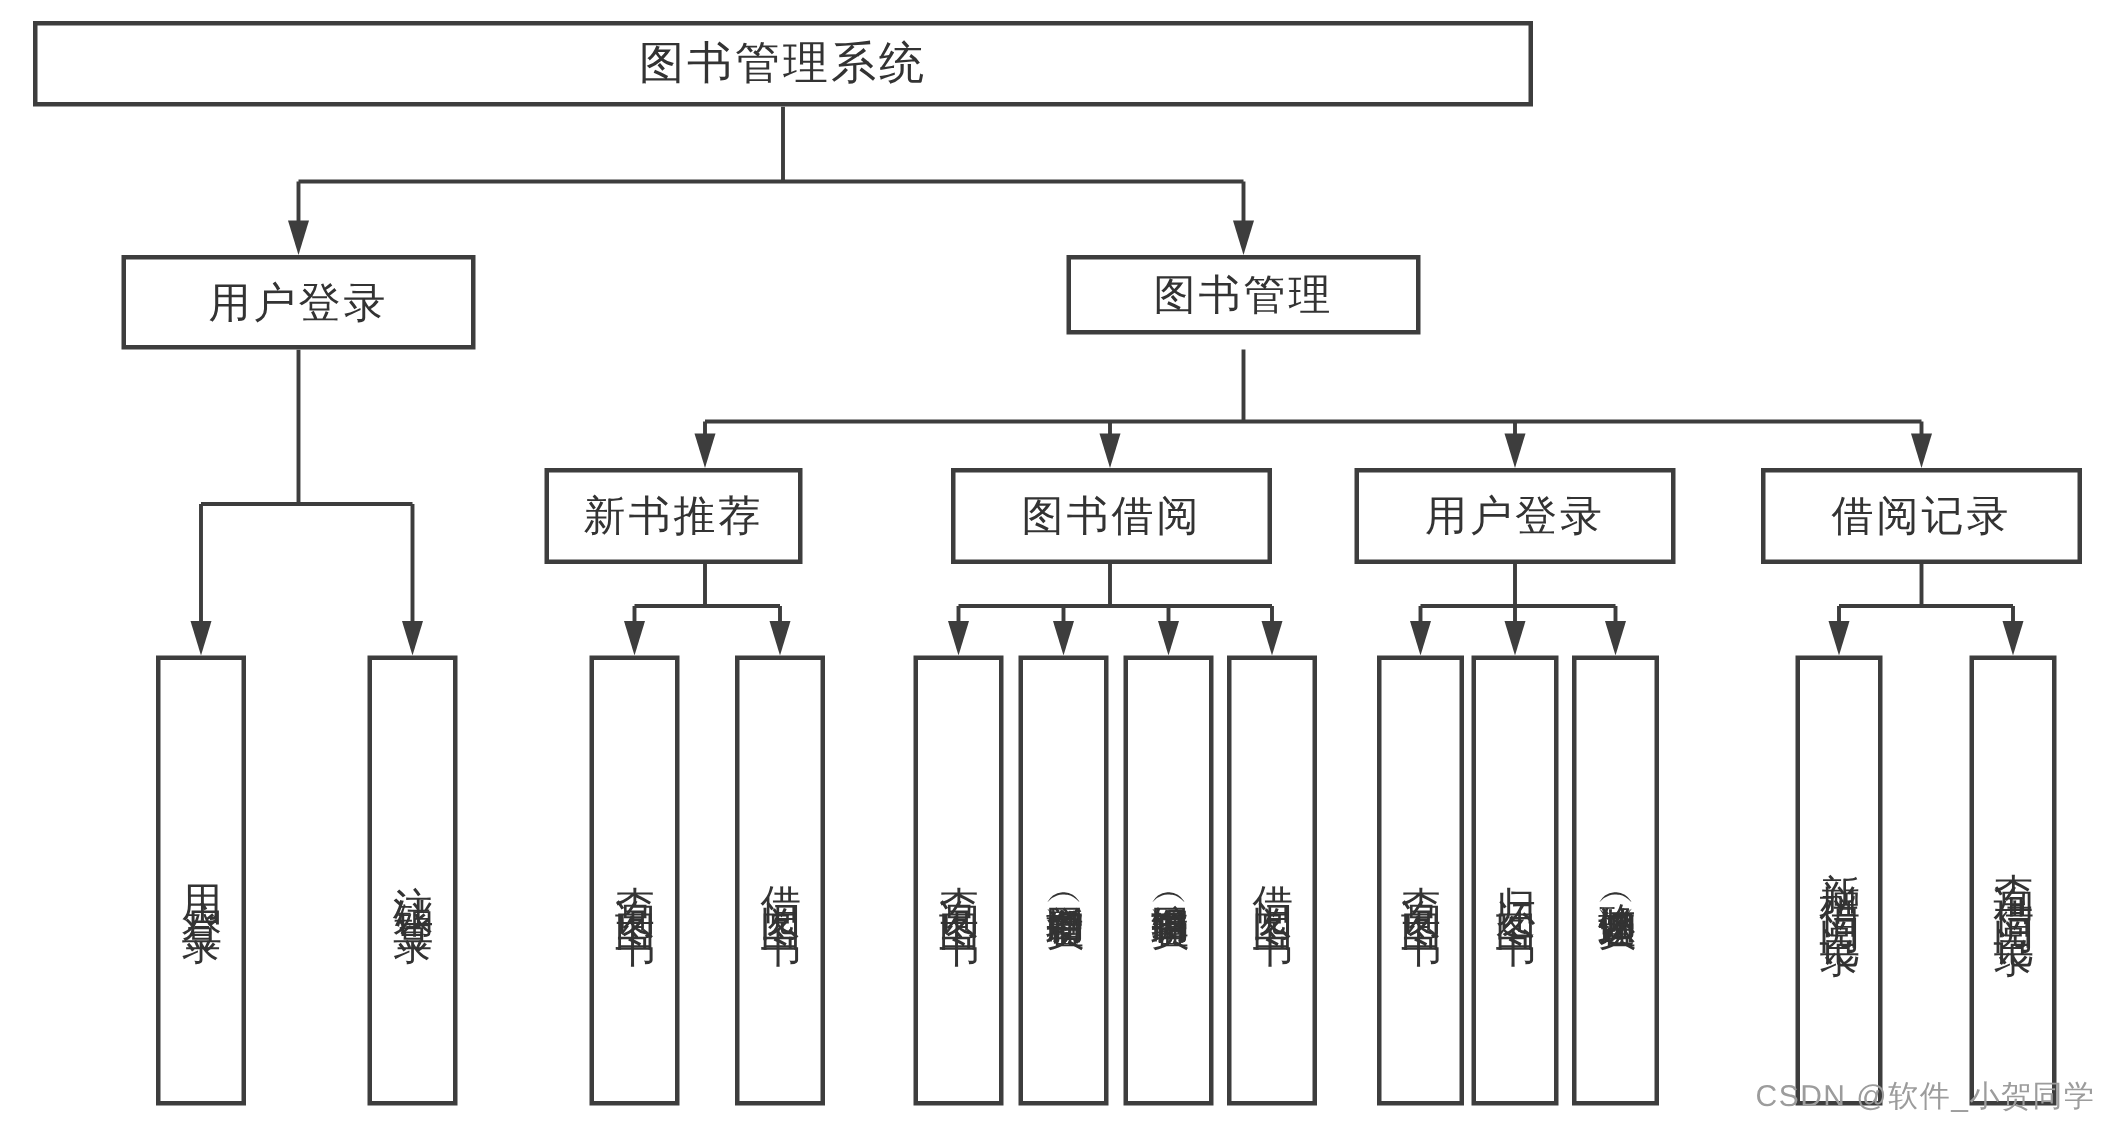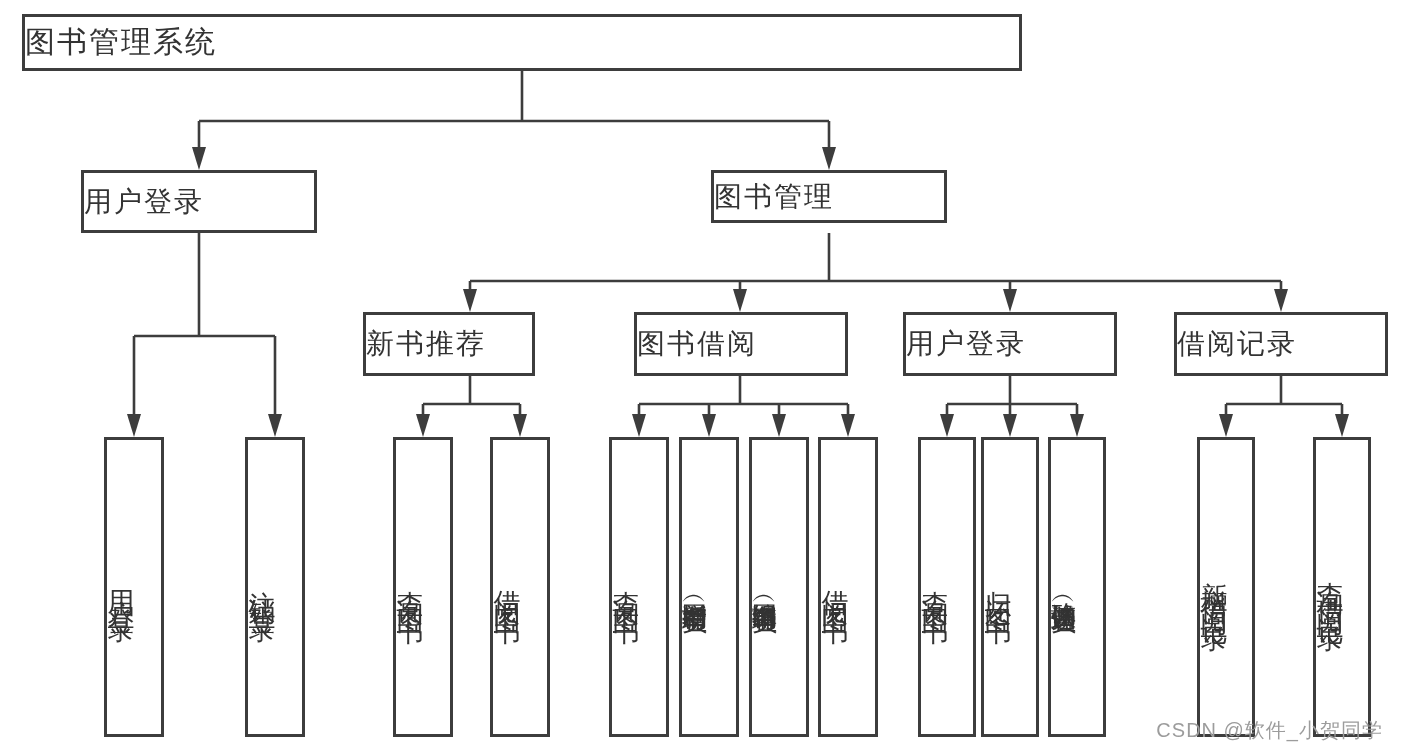--- a/index.html
+++ b/index.html
@@ -30,20 +30,21 @@
     fill: #3d3d3d;
     stroke: none;
   }
   .node {
     position: absolute;
     box-sizing: border-box;
     background: #ffffff;
     border: 3px solid #3d3d3d;
     display: flex;
     align-items: center;
+    justify-content: center;
     color: #333333;
   }
   .node.h span {
     font-size: 28px;
     letter-spacing: 2px;
     white-space: nowrap;
   }
   .node.root span {
     font-size: 30px;
   }
@@ -52,21 +53,21 @@
     font-size: 27px;
     letter-spacing: 9px;
     line-height: 1;
   }
   .node.v.dense span {
     font-size: 25px;
     letter-spacing: 1px;
   }
   .watermark {
     position: absolute;
-    right: 22px;
+    right: 8px;
     top: 717px;
     font-size: 20px;
     color: #9c9c9c;
     letter-spacing: 1px;
     white-space: nowrap;
     z-index: 10;
   }
 </style>
 </head>
 <body>

